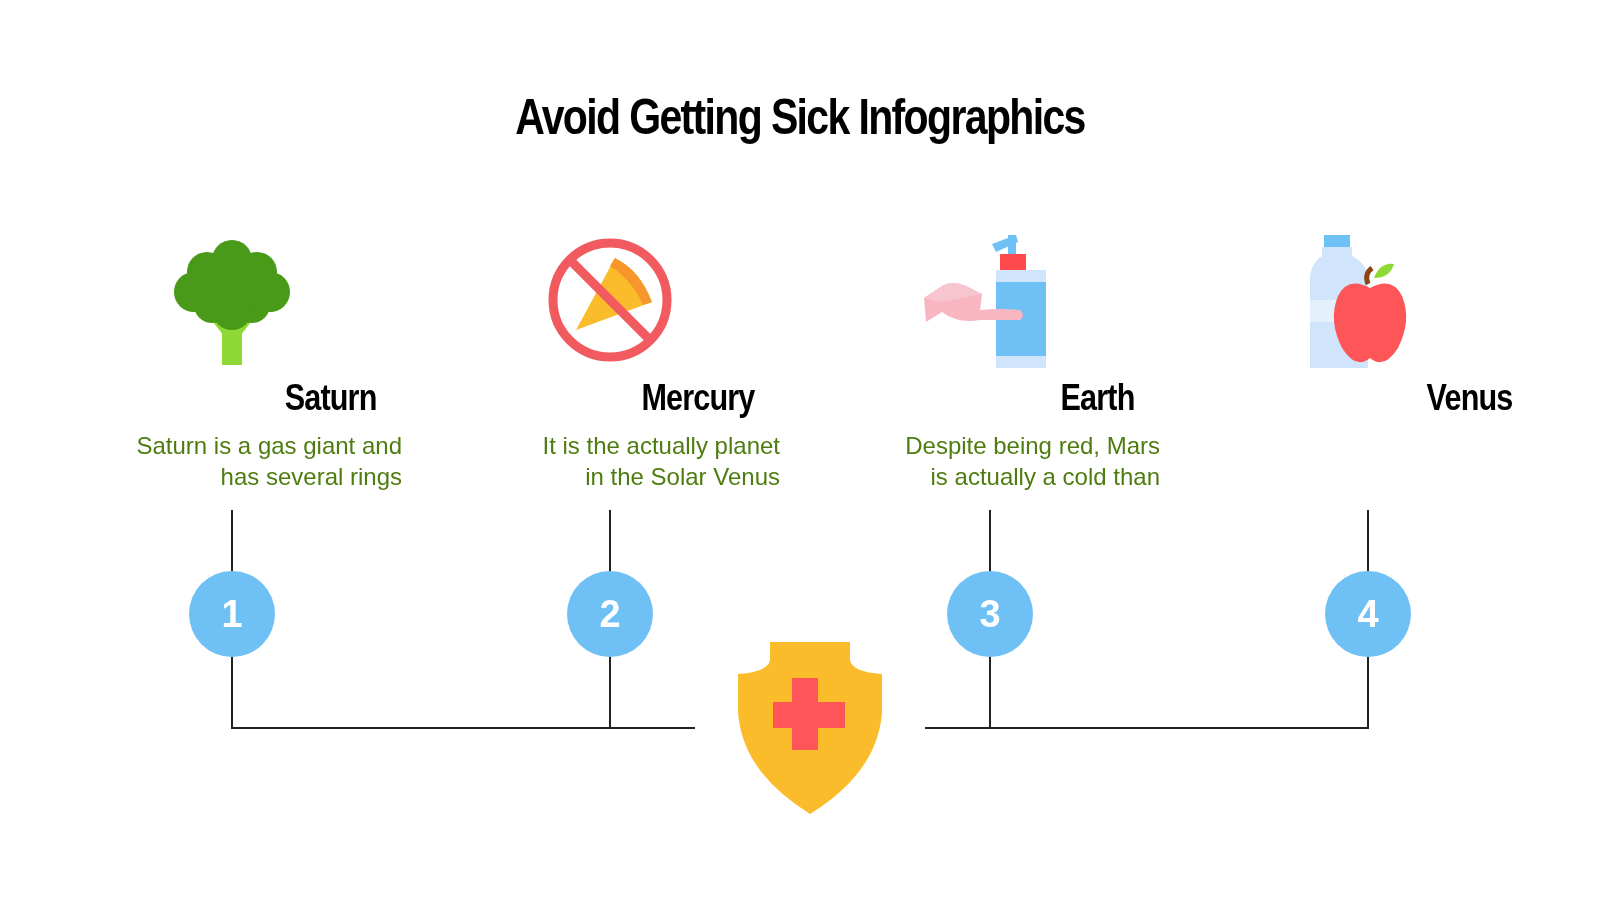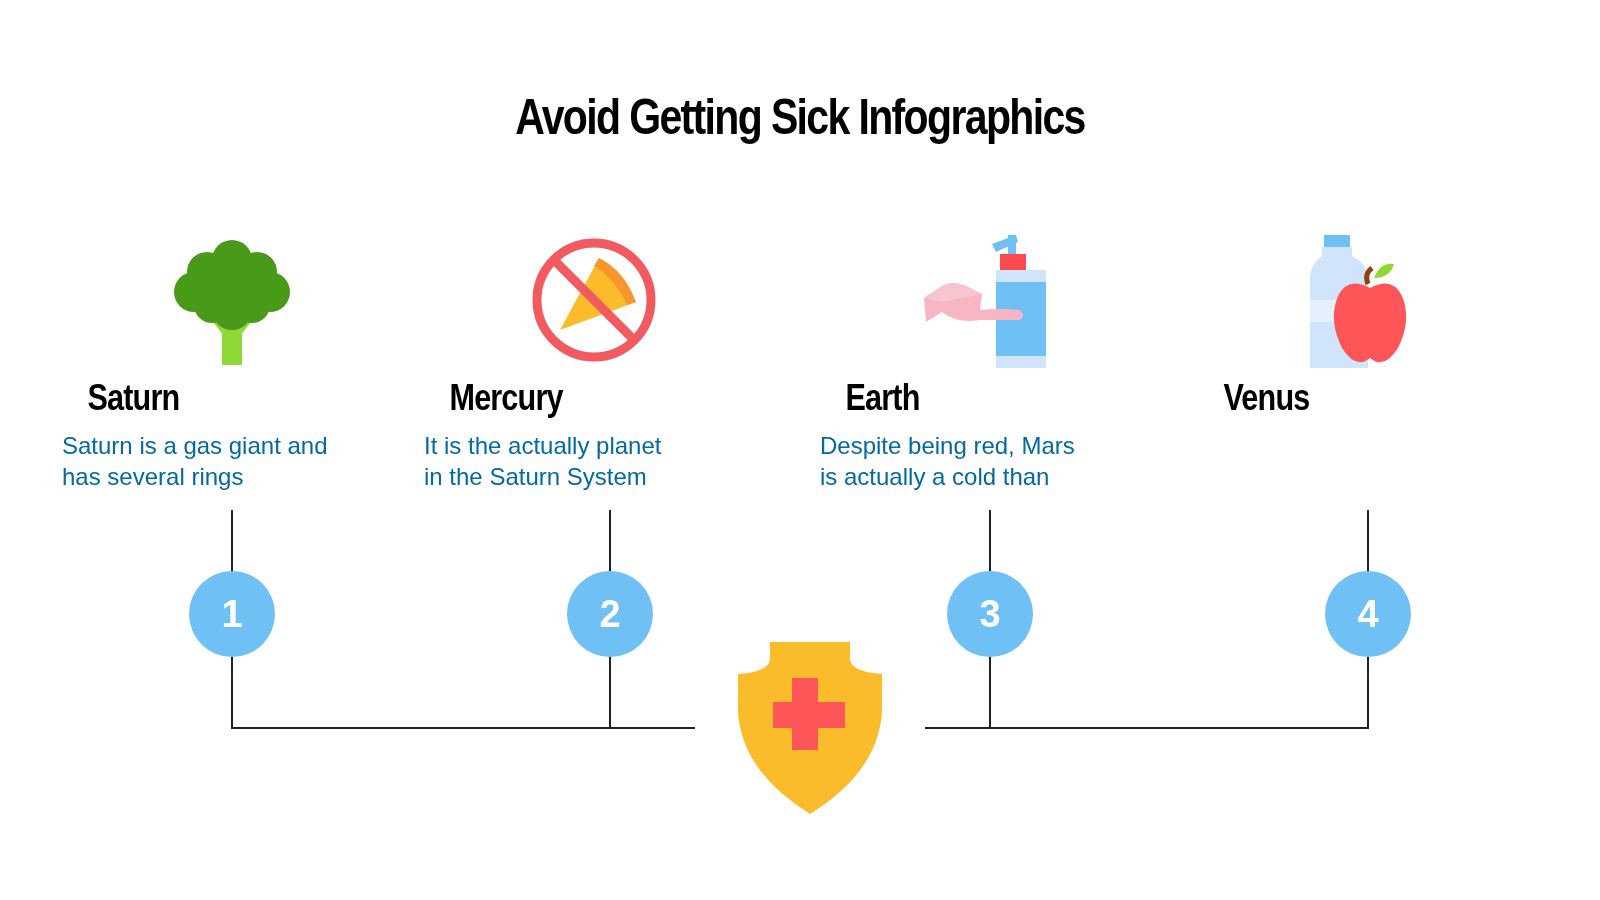--- a/index.html
+++ b/index.html
@@ -1,21 +1,21 @@
 <!DOCTYPE html>
 <html><head>
 <meta charset="utf-8">
 <style>
   html, body { margin:0; padding:0; background:#ffffff; }
   body { width:1600px; height:900px; position:relative; overflow:hidden; font-family:"Liberation Sans", sans-serif; color:#000; }
   .title { position:absolute; left:0; width:1600px; top:88px; text-align:center; font-family:"Liberation Sans", sans-serif; font-weight:700; font-size:50px; letter-spacing:-2px; transform:scaleX(0.82); transform-origin:center; }
-  .col { position:absolute; top:230px; width:340px; margin-left:-170px; text-align:left; }
+  .col { position:absolute; top:230px; width:340px; margin-left:-170px; text-align:right; }
   .icon { width:140px; height:140px; margin:0 auto; display:block; }
   .col-title { margin-top:8px; font-weight:700; font-size:36px; letter-spacing:-1px; transform:scaleX(0.85); line-height:40px; }
-  .col-desc { margin-top:12px; font-size:24px; line-height:31px; color:#0369a1; }
+  .col-desc { margin-top:12px; font-size:24px; line-height:31px; color:#4d7c0f; }
   .vline { position:absolute; width:2px; background:#222; }
   .hline { position:absolute; height:2px; background:#222; }
   .num { position:absolute; width:86px; height:86px; margin-left:-43px; border-radius:50%; background:#6ec0f5; color:#fff; font-weight:700; font-size:38px; line-height:86px; text-align:center; }
   .shield { position:absolute; left:738px; top:642px; width:144px; height:172px; }
 </style>
 </head>
 <body>
 
 <div class="title">Avoid Getting Sick Infographics</div>
 
@@ -34,31 +34,31 @@
     <circle cx="70" cy="80" r="20" fill="#4a9a1a"></circle>
     <circle cx="70" cy="55" r="30" fill="#4a9a1a"></circle>
   </svg>
   <div class="col-title">Saturn</div>
   <div class="col-desc">
     <div>Saturn is a gas giant and</div>
     <div>has several rings</div>
   </div>
 </div>
 
-<div class="col" style="left:594px;">
+<div class="col" style="left:610px;">
   <svg class="icon" viewBox="0 0 140 140">
     <path d="M75,28 L112,72 L36,100 Z" fill="#fbbc2c"></path>
     <path d="M75,28 Q100,40 112,72 L103,75 Q92,50 70,36 Z" fill="#f7962b"></path>
     <circle cx="70" cy="70" r="57" fill="none" stroke="#f15a5e" stroke-width="9"></circle>
     <line x1="30" y1="30" x2="110" y2="110" stroke="#f15a5e" stroke-width="9"></line>
   </svg>
   <div class="col-title">Mercury</div>
   <div class="col-desc">
     <div>It is the actually planet</div>
-    <div>in the Saturn System</div>
+    <div>in the Solar Venus</div>
   </div>
 </div>
 
 <div class="col" style="left:990px;">
   <svg class="icon" viewBox="0 0 140 140">
     <rect x="88" y="5" width="8" height="20" fill="#6ec0f5"></rect>
     <polygon points="72,14 96,5 98,12 76,22" fill="#6ec0f5"></polygon>
     <rect x="80" y="24" width="26" height="16" fill="#fe4a4c"></rect>
     <rect x="76" y="40" width="50" height="98" fill="#d0e5fb"></rect>
     <rect x="76" y="52" width="50" height="74" fill="#6ec0f5"></rect>

